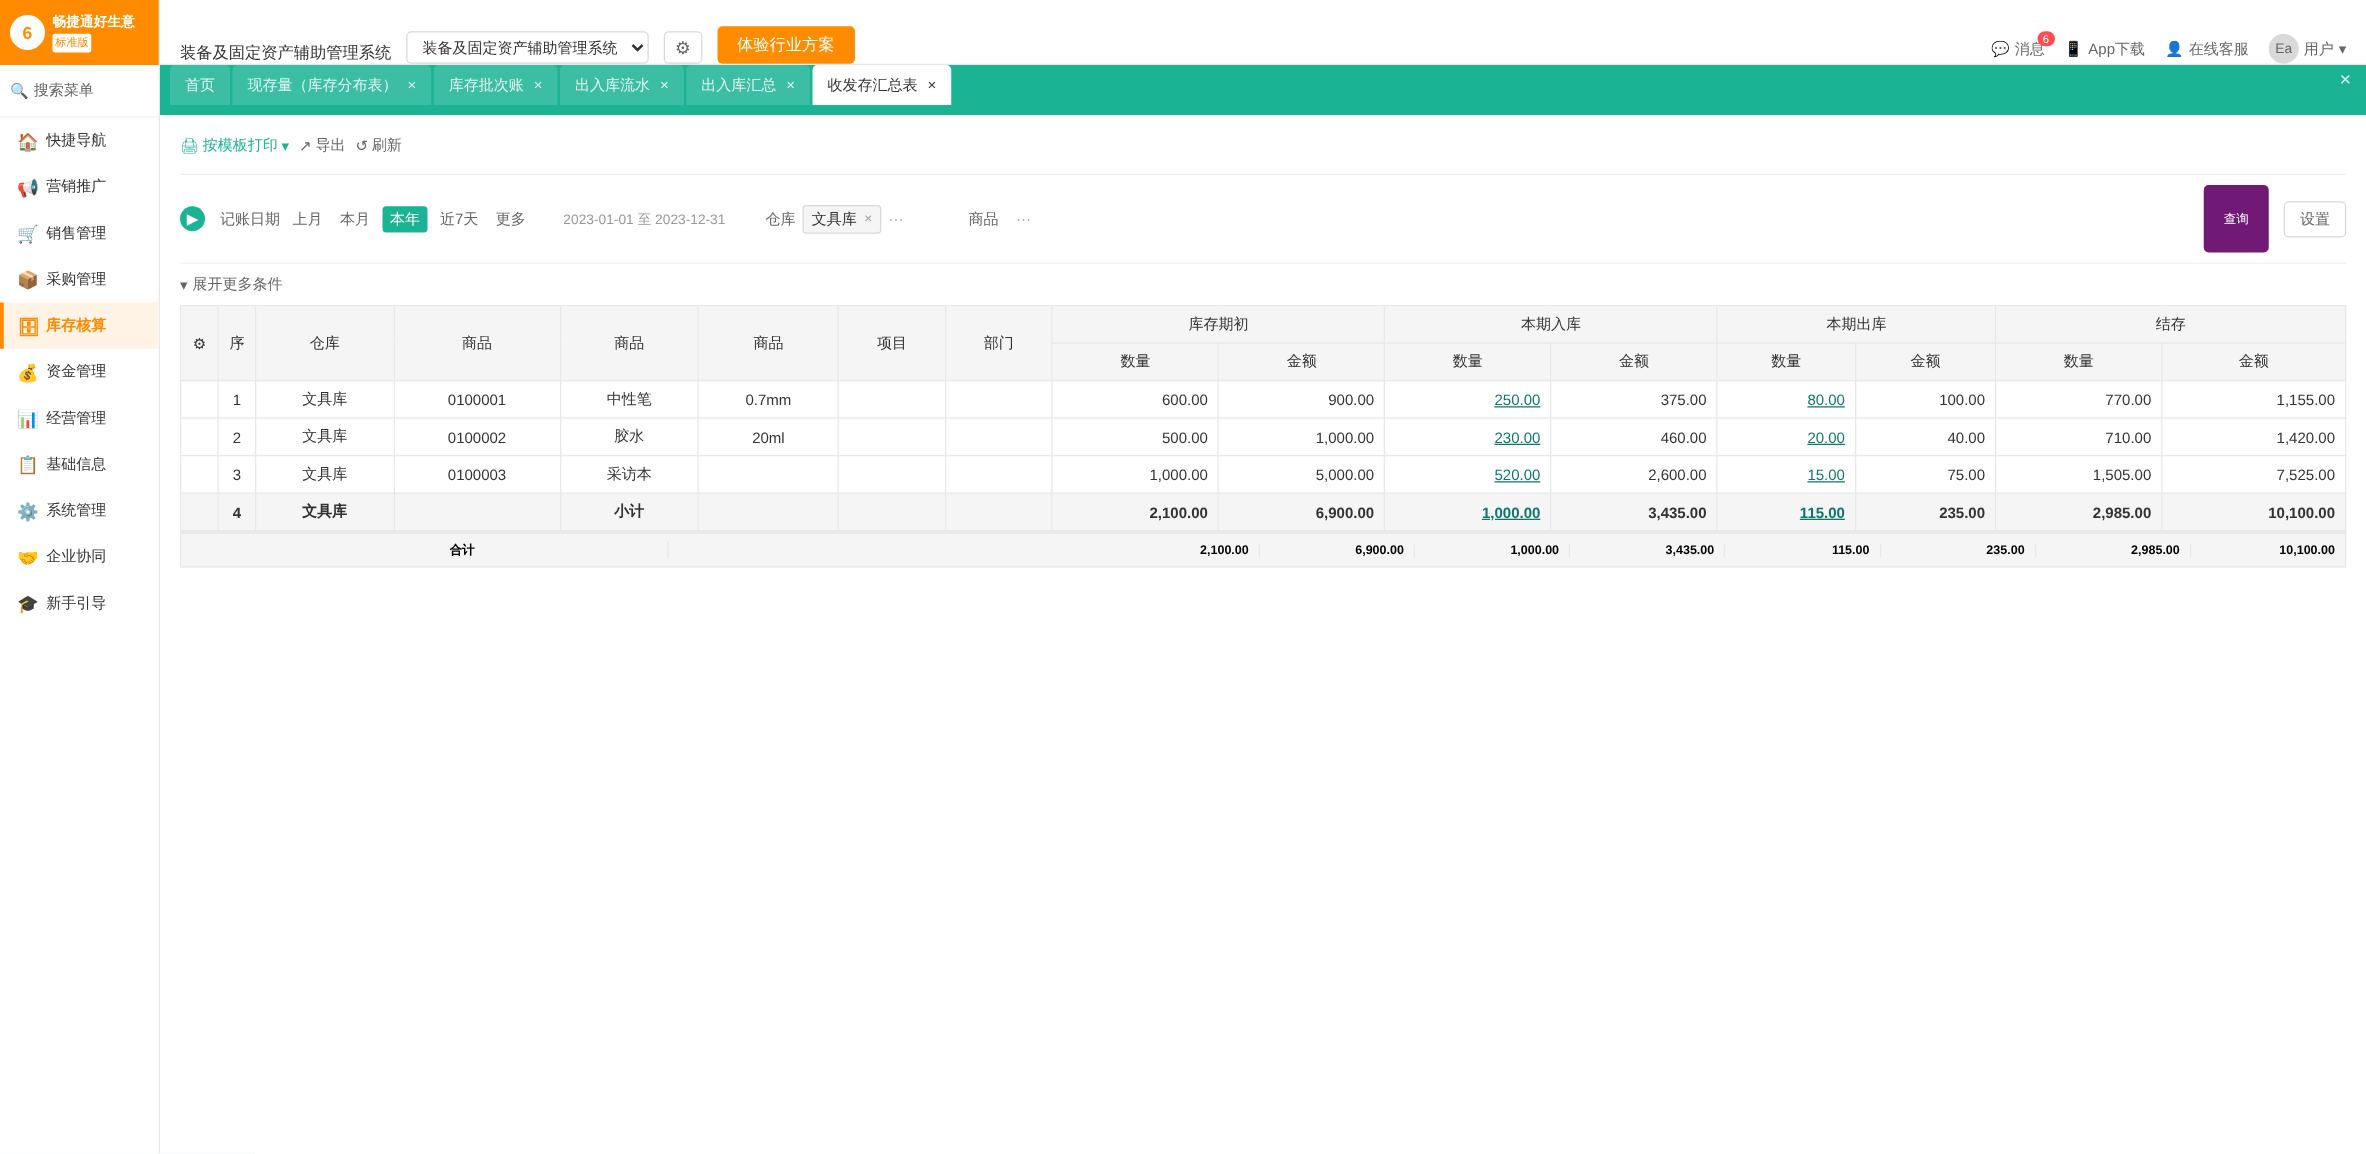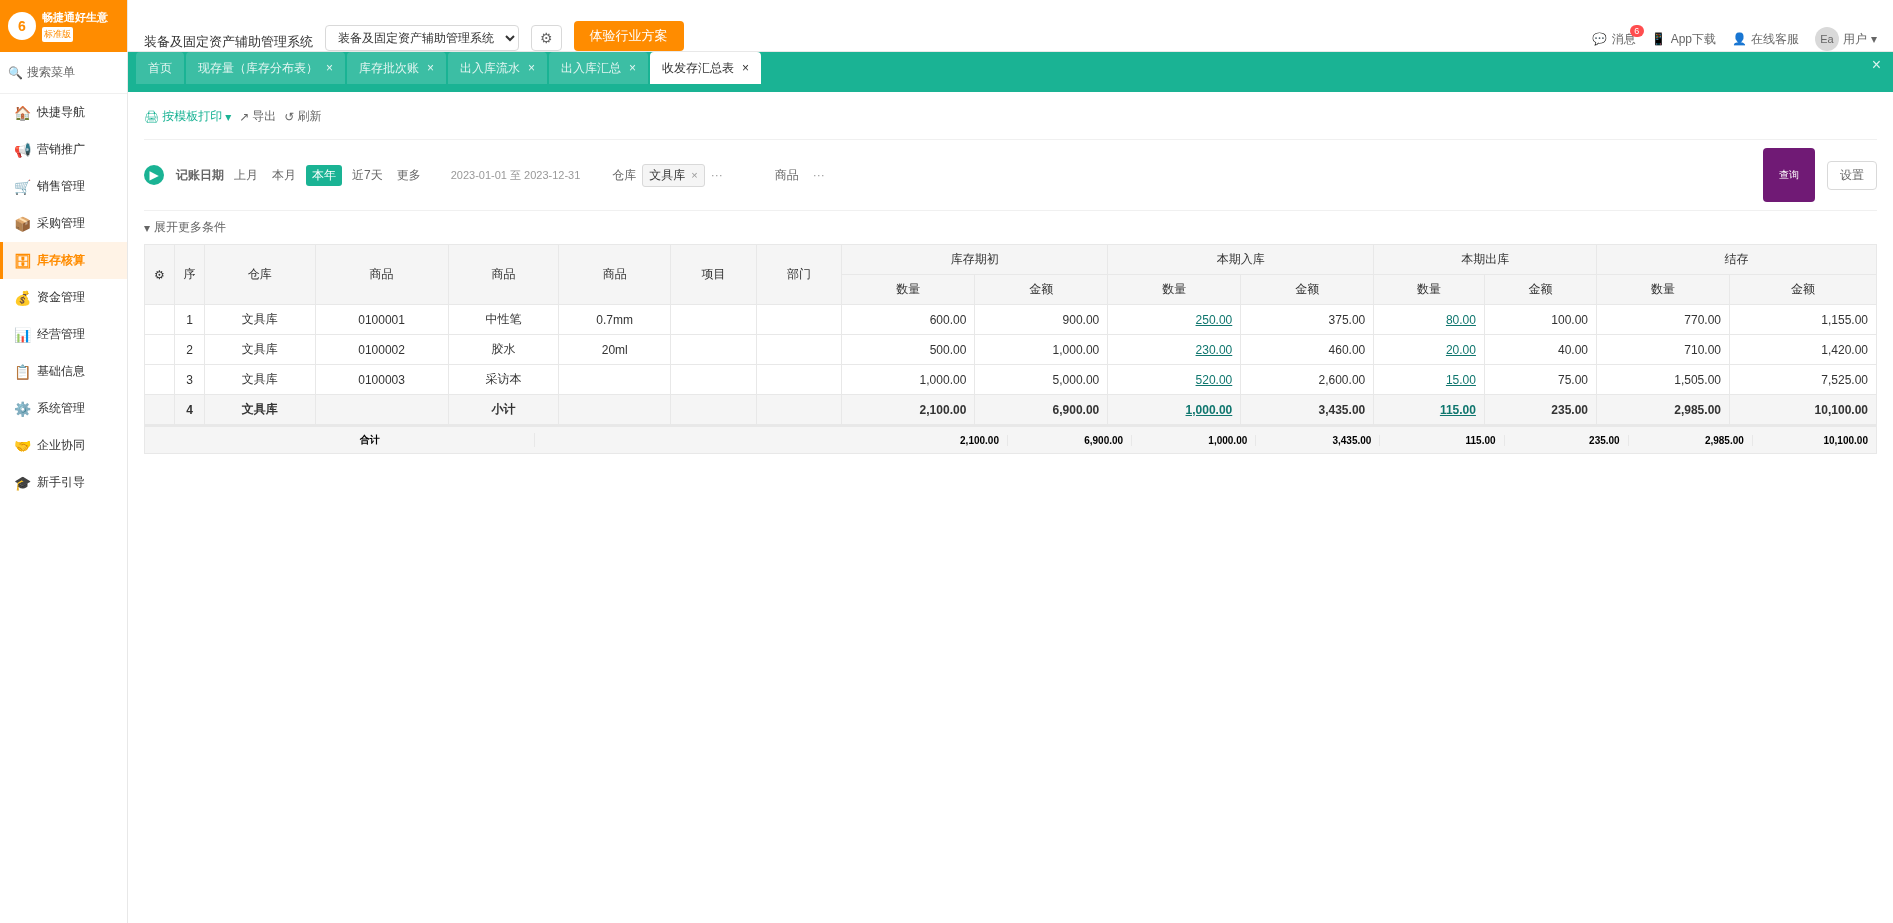--- a/index.html
+++ b/index.html
@@ -44,21 +44,21 @@
     .page-title { font-size: 14px; font-weight: bold; color: #333; margin-bottom: 14px; display: flex; align-items: center; justify-content: space-between; }
     .page-title-actions { display: flex; gap: 8px; align-items: center; }
     .btn-print { background: none; border: none; color: #1ab394; cursor: pointer; font-size: 12px; display: flex; align-items: center; gap: 3px; }
     .btn-export { background: none; border: none; color: #666; cursor: pointer; font-size: 12px; display: flex; align-items: center; gap: 3px; }
     .btn-refresh { background: none; border: none; color: #666; cursor: pointer; font-size: 12px; display: flex; align-items: center; gap: 3px; }
 
     
     .filter-bar { display: flex; align-items: center; gap: 12px; margin-bottom: 8px; padding: 8px 0; border-top: 1px solid #f0f0f0; border-bottom: 1px solid #f0f0f0; }
     .filter-arrow { background: #1ab394; color: #fff; border: none; width: 20px; height: 20px; border-radius: 50%; cursor: pointer; font-size: 12px; display: flex; align-items: center; justify-content: center; flex-shrink: 0; }
     .filter-group { display: flex; align-items: center; gap: 6px; }
-    .filter-label { color: #666; font-size: 12px; font-weight: bold; }
+    .filter-label { color: #666; font-size: 12px; }
     .date-btn { background: none; border: none; cursor: pointer; color: #666; font-size: 12px; padding: 2px 4px; }
     .date-btn.active { background: #1ab394; color: #fff; border-radius: 3px; padding: 2px 6px; }
     .date-range { color: #999; font-size: 11px; margin-left: 20px; }
     .filter-tag { display: flex; align-items: center; gap: 4px; background: #f5f5f5; border: 1px solid #d9d9d9; border-radius: 3px; padding: 2px 6px; font-size: 12px; color: #333; }
     .filter-tag-close { background: none; border: none; cursor: pointer; color: #999; font-size: 11px; padding: 0 0 0 2px; }
     .filter-more { color: #999; font-size: 12px; cursor: pointer; }
     .filter-warehouse-label { color: #666; font-size: 12px; }
     .filter-goods-label { color: #666; font-size: 12px; margin-left: 20px; }
     .btn-query { background: #701a75; color: #fff; border: none; border-radius: 4px; padding: 20px 16px; cursor: pointer; font-size: 10px; margin-left: auto; }
     .btn-settings { background: none; border: 1px solid #d9d9d9; border-radius: 4px; padding: 5px 12px; cursor: pointer; color: #666; font-size: 12px; }

